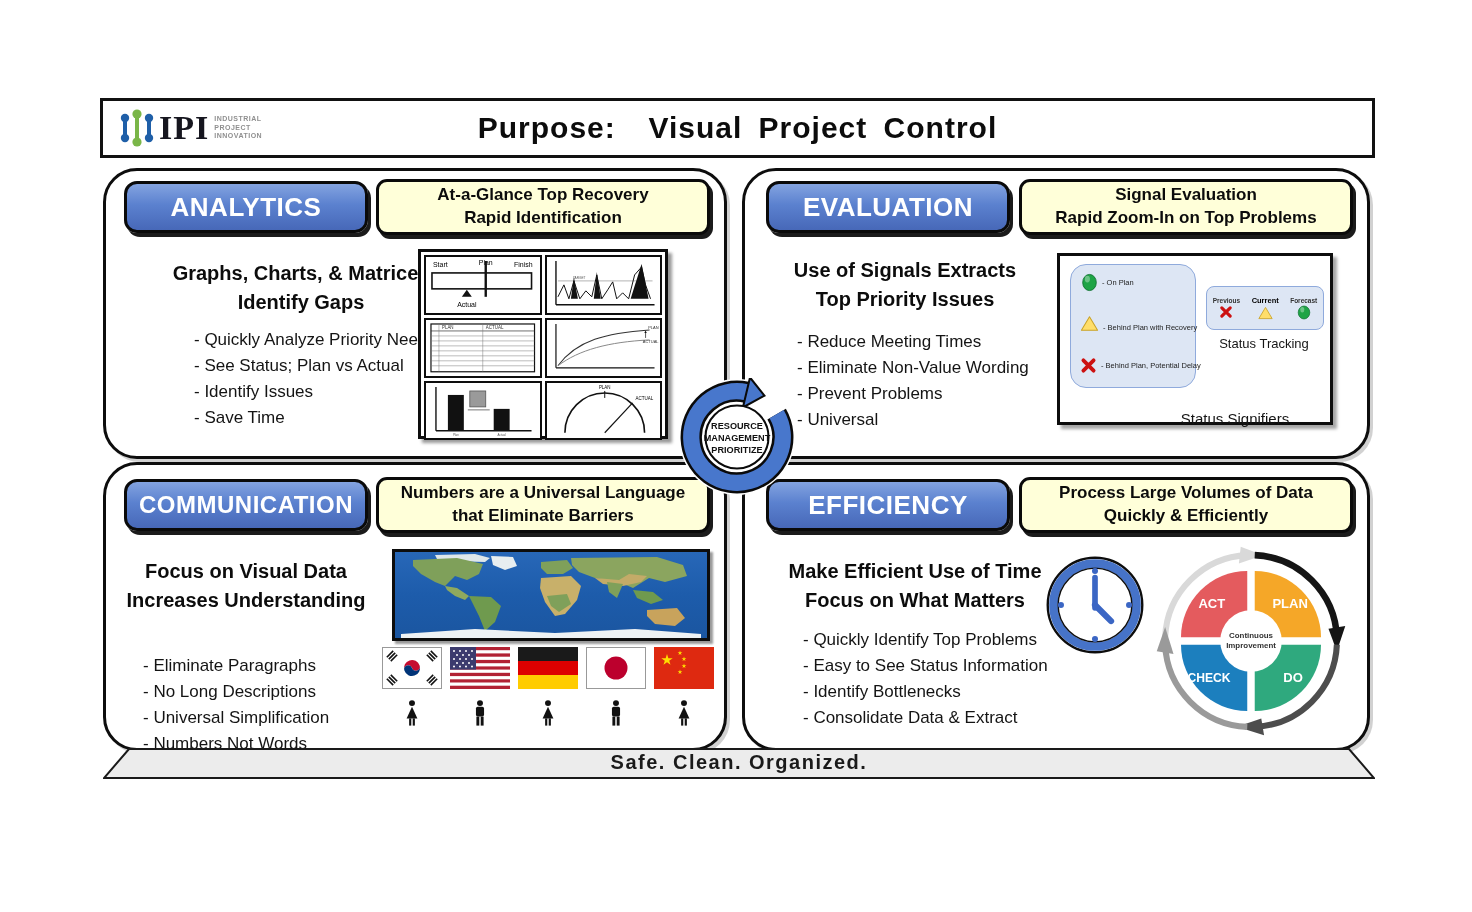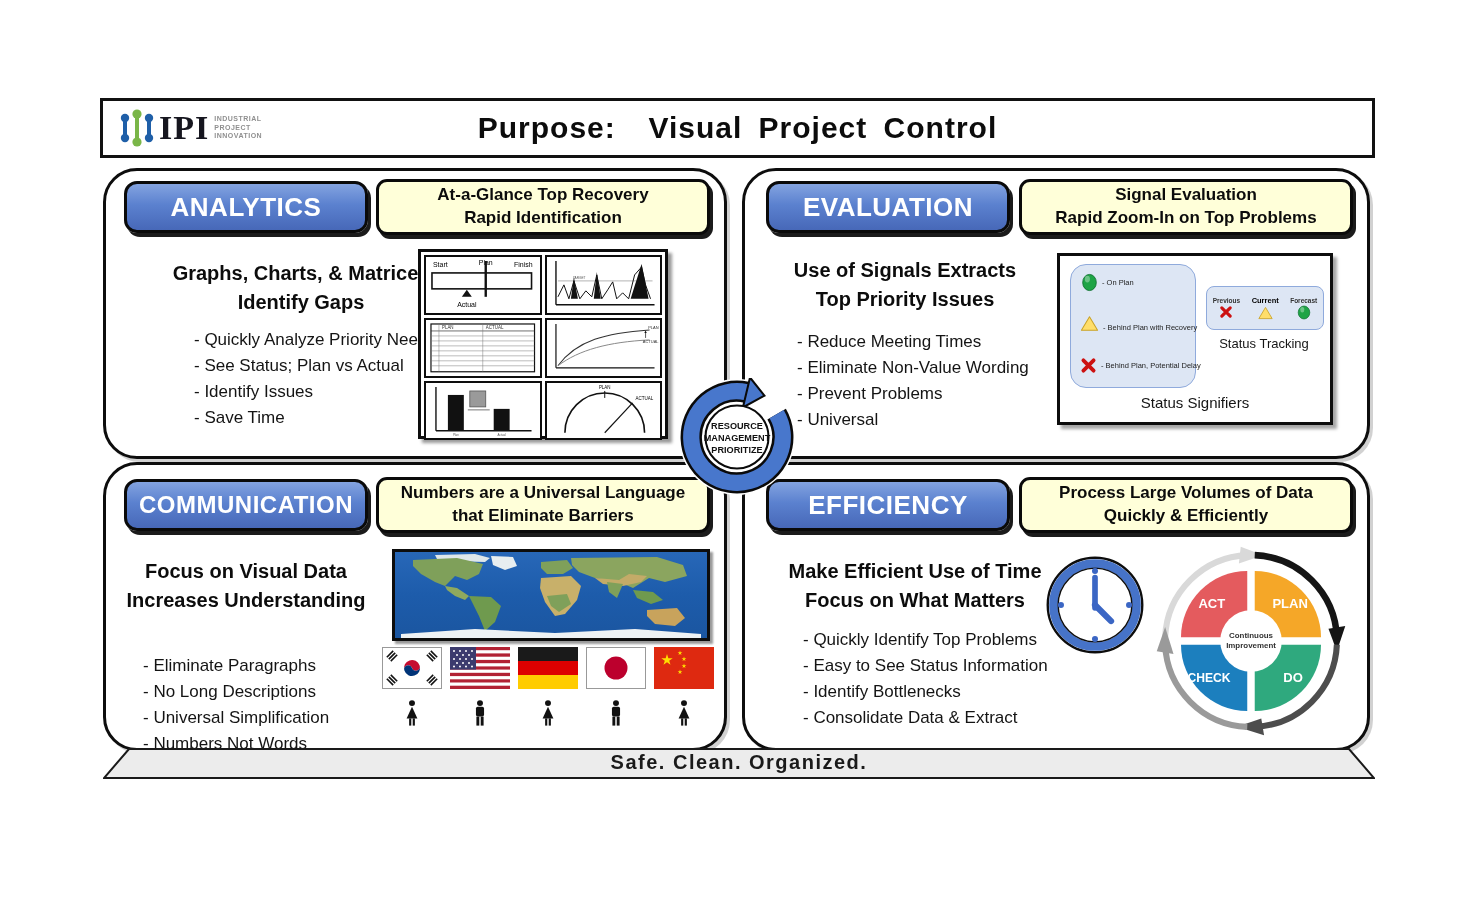--- a/index.html
+++ b/index.html
@@ -244,21 +244,21 @@
           </svg>
           <span class="lbl">- Behind Plan with Recovery</span>
         </div>
         <div class="sig-row" style="left:9px;top:92px;">
           <svg width="17" height="17" viewBox="0 0 20 20">
             <path d="M4 4 L16 16 M16 4 L4 16" stroke="#CC1111" stroke-width="4.5" stroke-linecap="round"></path>
           </svg>
           <span class="lbl">- Behind Plan, Potential Delay</span>
         </div>
       </div>
-      <div class="sig-caption" style="top:138px;">Status Signifiers</div>
+      <div class="sig-caption" style="top:154px;margin-left:40px;">Status Signifiers</div>
 
       <div class="trk-panel">
         <div class="trk-col">
           <span class="hdr">Previous</span>
           <svg width="14" height="14" viewBox="0 0 20 20">
             <path d="M4 4 L16 16 M16 4 L4 16" stroke="#CC1111" stroke-width="4.5" stroke-linecap="round"></path>
           </svg>
         </div>
         <div class="trk-col">
           <span class="hdr current">Current</span>

